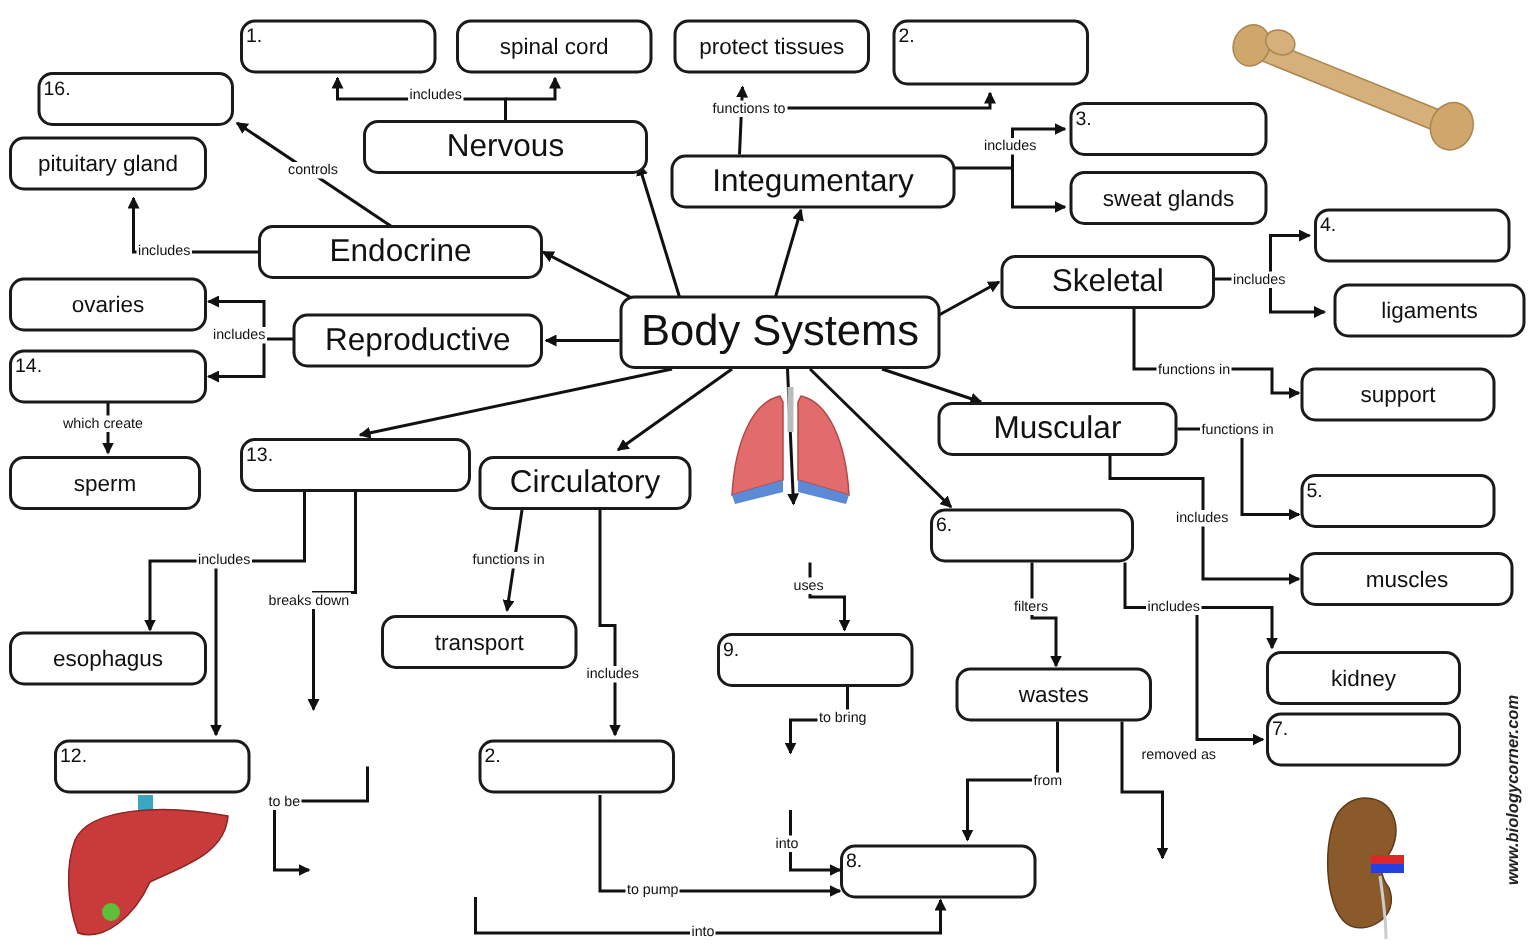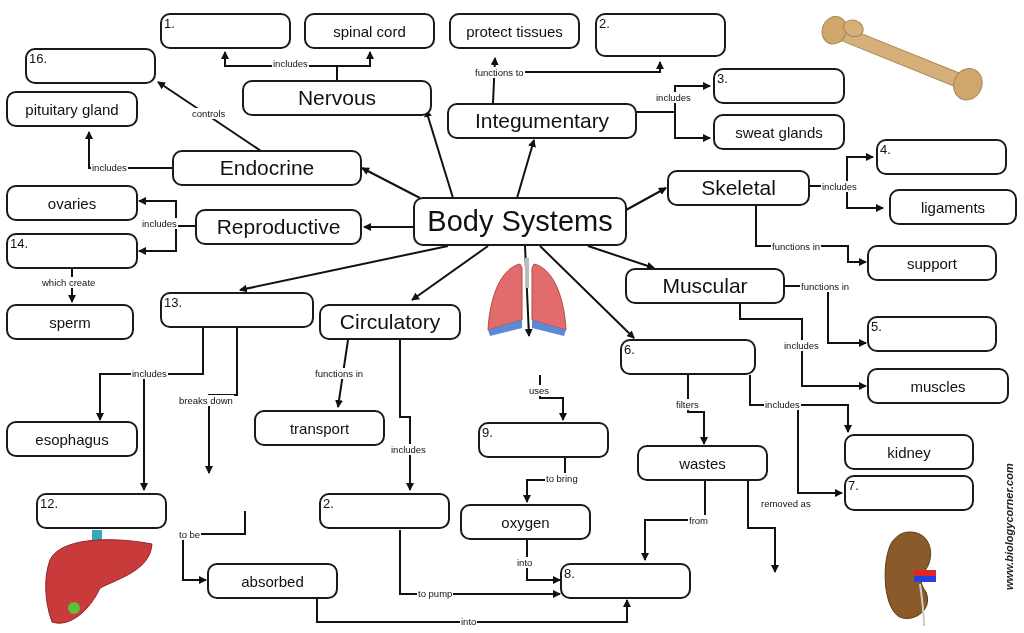--- a/index.html
+++ b/index.html
@@ -169,26 +169,20 @@
     </div>
 <div class="box" style="left:254px;top:410px;width:131px;height:36px">
       <span>transport</span>
     </div>
 <div class="box" style="left:844px;top:434px;width:130px;height:36px">
       <span>kidney</span>
     </div>
 <div class="box" style="left:637px;top:445px;width:131px;height:36px">
       <span>wastes</span>
     </div>
-<div class="box" style="left:460px;top:504px;width:131px;height:36px">
-      <span>oxygen</span>
-    </div>
-<div class="box" style="left:207px;top:563px;width:131px;height:36px">
-      <span>absorbed</span>
-    </div>
 
 <div class="box blank" style="left:160px;top:13px;width:131px;height:36px">
       <span>1.</span>
     </div>
 <div class="box blank" style="left:595px;top:13px;width:131px;height:44px">
       <span>2.</span>
     </div>
 <div class="box blank" style="left:713px;top:68px;width:132px;height:36px">
       <span>3.</span>
     </div>

